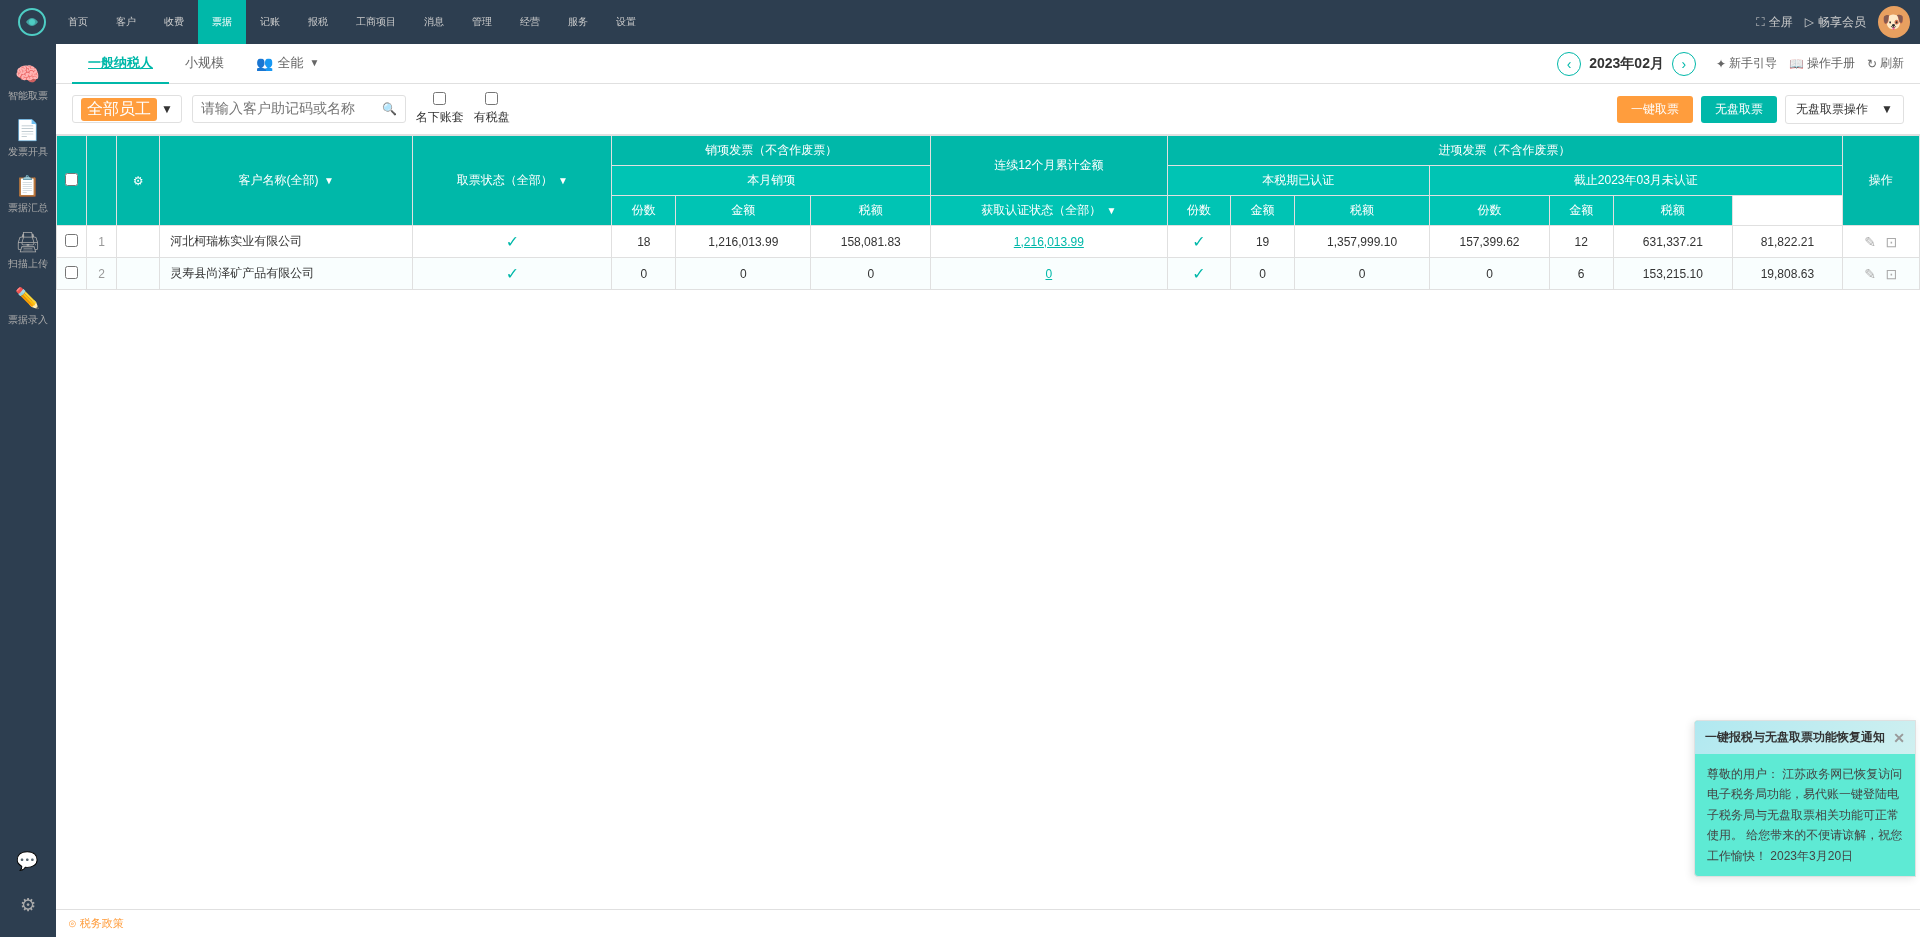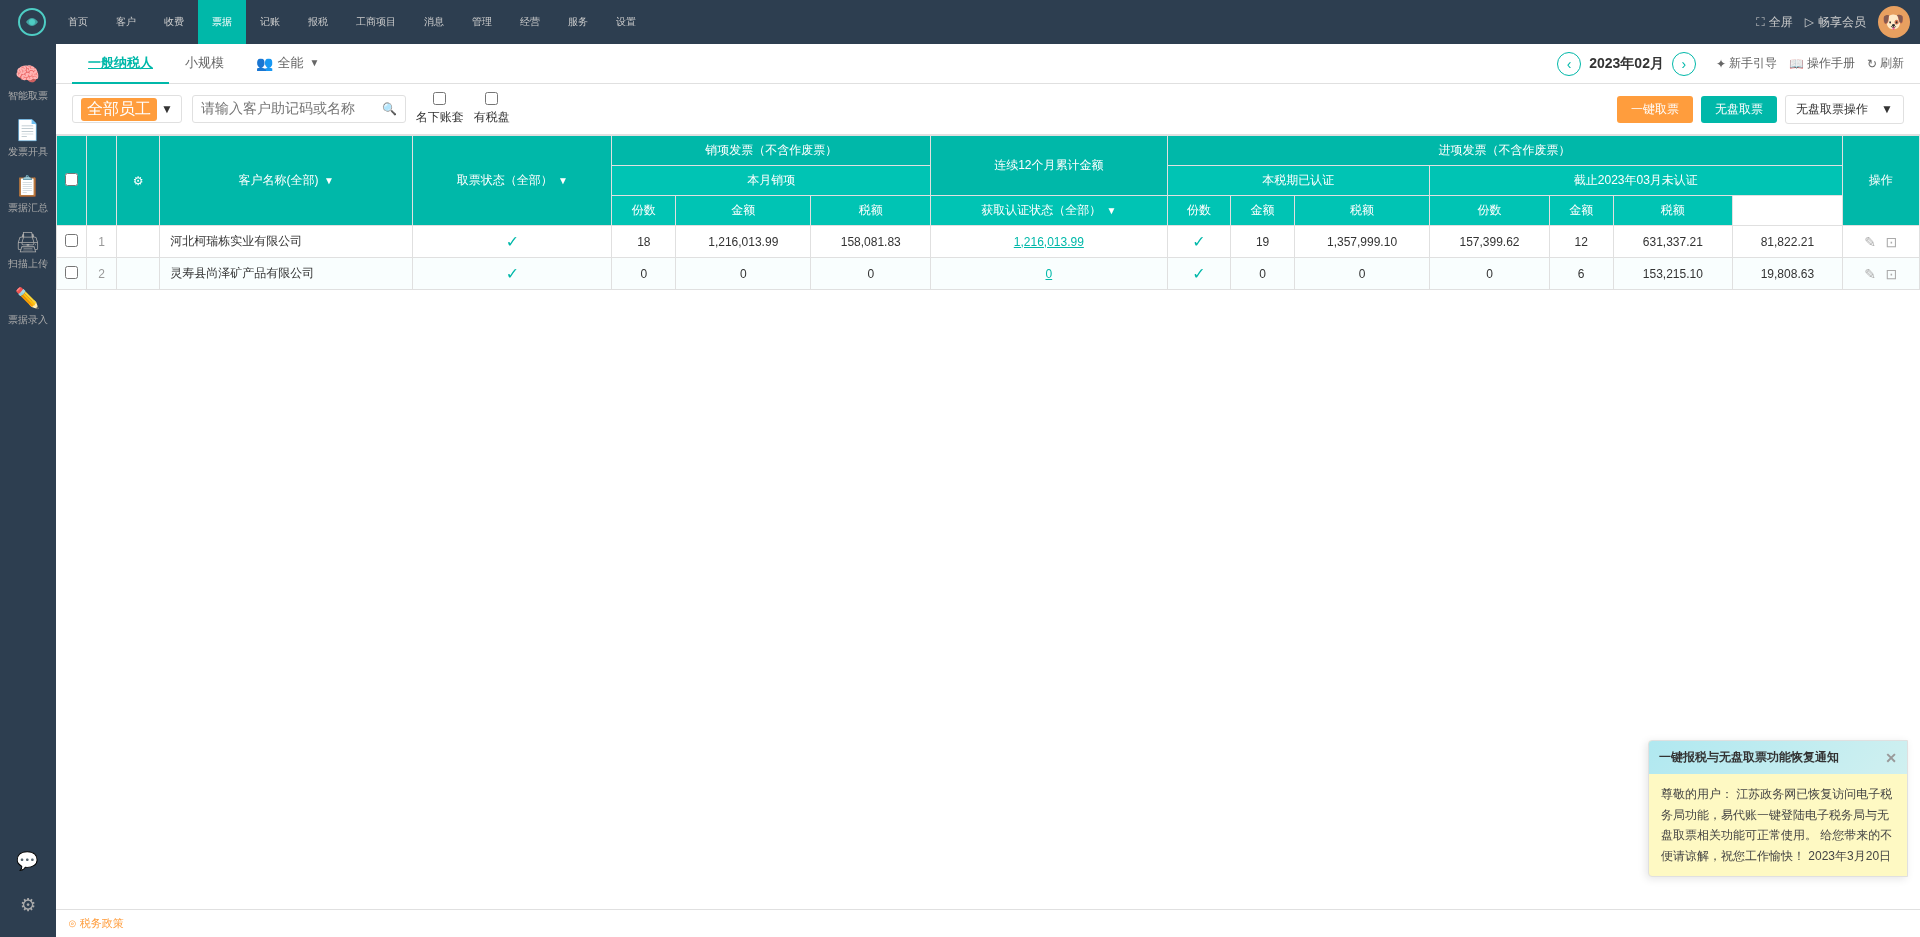--- a/index.html
+++ b/index.html
@@ -300,23 +300,23 @@
     .cell-idx { width: 30px; color: #999; }
     .teal-check { color: #00b8a9; font-size: 16px; }
     .link-cell { color: #00b8a9; text-decoration: underline; cursor: pointer; }
     .edit-icon, .view-icon { color: #aaa; cursor: pointer; font-size: 14px; }
     .filter-icon { color: #fff; font-size: 10px; margin-left: 2px; }
 
     
     .notify-panel {
       position: fixed;
       bottom: 60px;
-      right: 12px;
-      width: 260px;
-      background: #fef9c3;
+      right: 4px;
+      width: 222px;
+      background: #5eead4;
       border: 1px solid #e0e0e0;
       border-radius: 4px 0 0 4px;
       box-shadow: -2px 2px 8px rgba(0,0,0,0.1);
       z-index: 200;
       overflow: hidden;
     }
     .notify-header {
       background: linear-gradient(135deg, #b0e8f0 0%, #d0f0f0 100%);
       padding: 8px 10px;
       display: flex;

